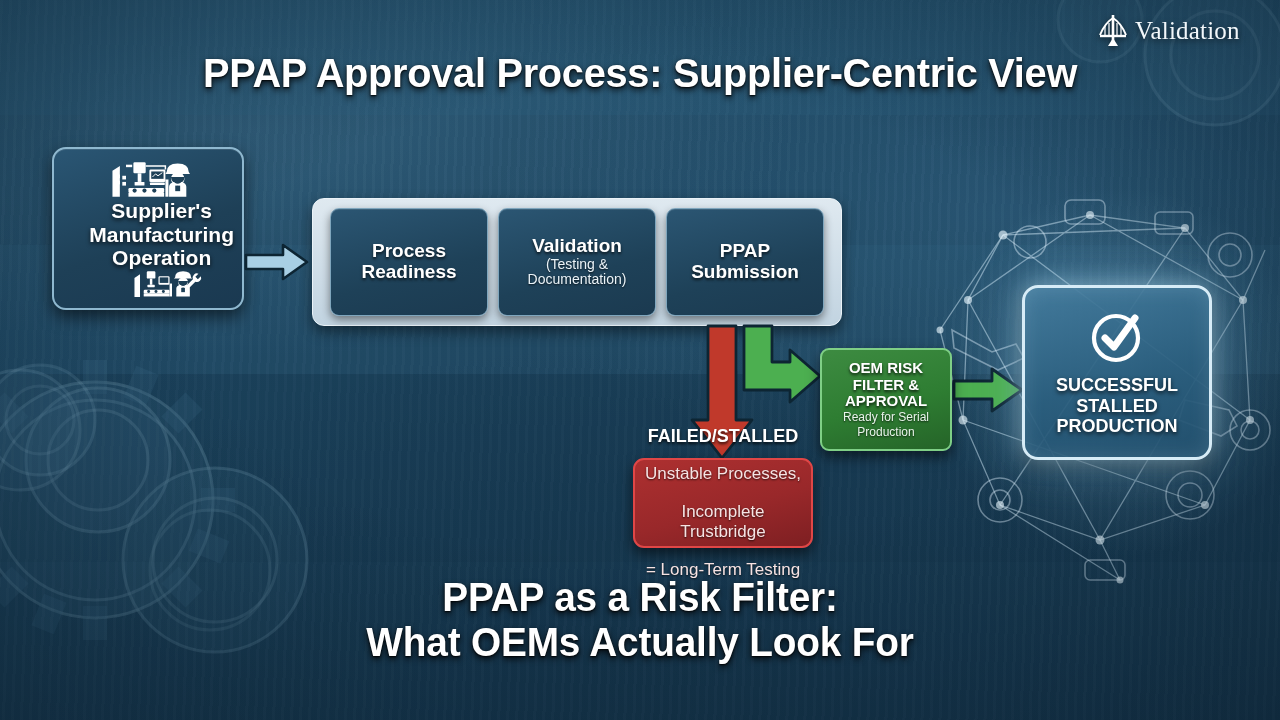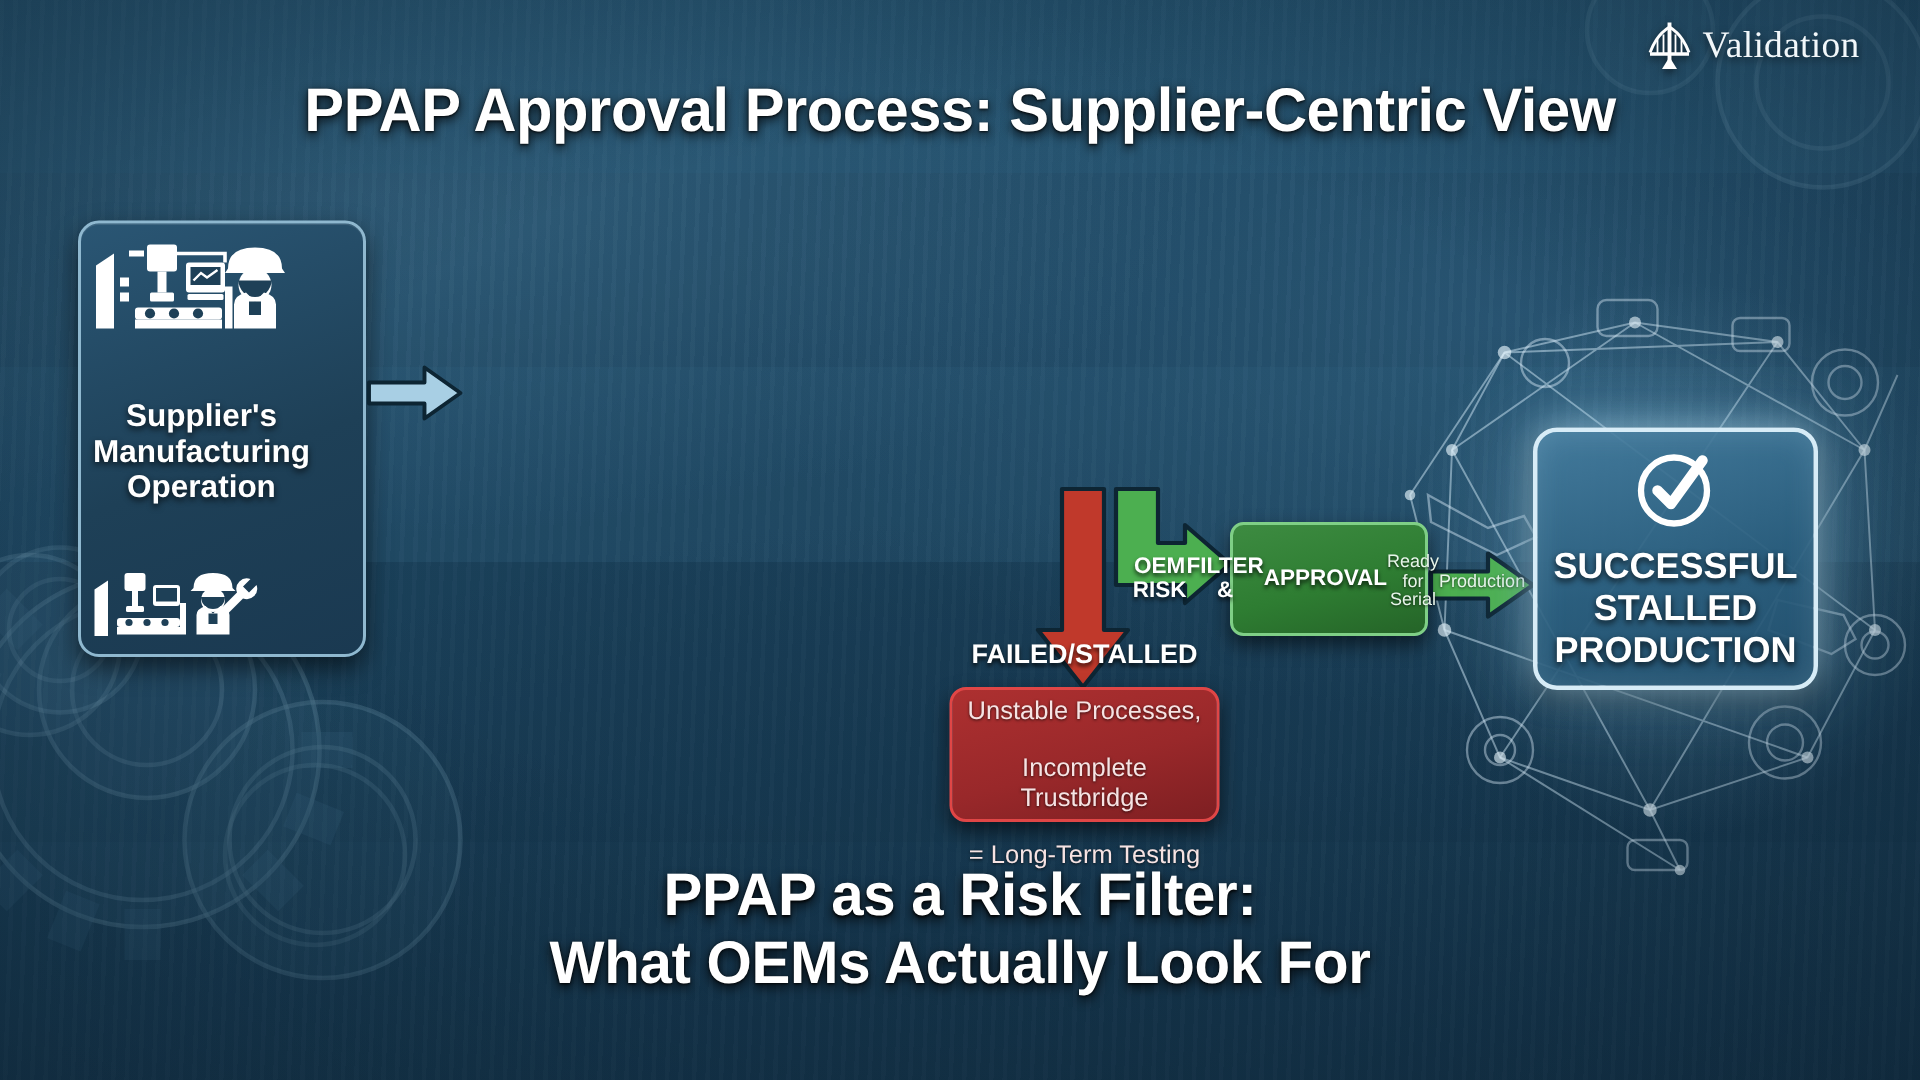--- a/index.html
+++ b/index.html
@@ -47,25 +47,25 @@
     position:absolute; left:0; right:0; top:50px;
     text-align:center;
     font-size:41px; font-weight:bold; color:#ffffff;
     letter-spacing:-.3px;
     text-shadow:0 3px 7px rgba(0,0,0,.85), 0 1px 2px rgba(0,0,0,.9);
     transform:scaleX(.97);
   }
 
   
   .supplier {
-    position:absolute; left:52px; top:147px; width:192px; height:291px;
+    position:absolute; left:52px; top:147px; width:192px; height:163px;
     background:linear-gradient(160deg,#2a5674,#1e4057 55%,#1a3951);
     border:2px solid #8fb8cf; border-radius:14px;
     box-shadow:0 7px 16px rgba(0,0,0,.55), inset 0 1px 0 rgba(255,255,255,.10);
-    display:flex; flex-direction:column; align-items:flex-start;
+    display:flex; flex-direction:column; align-items:flex-end;
     justify-content:space-between; padding:12px 8px 10px;
   }
   .supplier-label {
     text-align:center; color:#ffffff; font-weight:bold;
     font-size:21px; line-height:1.12;
     text-shadow:0 2px 4px rgba(0,0,0,.75);
   }
 
   
   .chain {
@@ -88,25 +88,25 @@
     color:#fff; font-weight:bold; font-size:19px; line-height:1.1;
     text-shadow:0 2px 3px rgba(0,0,0,.7);
   }
   .step-sub {
     color:#eaf3f8; font-size:14px; line-height:1.1; font-weight:normal;
     text-shadow:0 1px 2px rgba(0,0,0,.7);
   }
 
   
   .oem {
-    position:absolute; left:820px; top:348px; width:132px; height:76px;
+    position:absolute; left:820px; top:348px; width:132px; height:103px;
     background:linear-gradient(165deg,#3d8b41,#2e7d32 55%,#256428);
     border:2px solid #7fcf86; border-radius:9px;
     box-shadow:0 6px 13px rgba(0,0,0,.55);
-    display:flex; flex-direction:row; align-items:center; justify-content:center;
+    display:flex; flex-direction:column; align-items:center; justify-content:center;
     text-align:center; padding:5px 4px;
   }
   .oem-title { color:#fff; font-weight:bold; font-size:15px; line-height:1.07; text-shadow:0 2px 3px rgba(0,0,0,.75); }
   .oem-sub { color:#e8f5ea; font-size:12px; line-height:1.08; margin-top:2px; text-shadow:0 1px 2px rgba(0,0,0,.7); }
 
   .failed {
     position:absolute; left:633px; top:458px; width:180px; height:90px;
     background:linear-gradient(165deg,#ad3030,#99282a 55%,#7e1f22);
     border:2px solid #e04646; border-radius:11px;
     box-shadow:0 6px 13px rgba(0,0,0,.55);
@@ -118,21 +118,21 @@
 
   .success {
     position:absolute; left:1022px; top:285px; width:190px; height:175px;
     background:linear-gradient(165deg,rgba(68,124,158,.92),rgba(42,94,126,.92) 55%,rgba(34,80,110,.92));
     border:3px solid #d7ecf7; border-radius:16px;
     box-shadow:0 0 22px rgba(175,222,245,.55), 0 0 48px rgba(140,200,232,.30), 0 7px 16px rgba(0,0,0,.5), inset 0 0 20px rgba(190,230,250,.16);
     display:flex; flex-direction:column; align-items:center; justify-content:center;
     padding:8px;
   }
   .success-label {
-    color:#fff; font-weight:bold; font-size:24px; line-height:1.16;
+    color:#fff; font-weight:bold; font-size:18px; line-height:1.16;
     text-align:center; margin-top:9px;
     text-shadow:0 2px 4px rgba(0,0,0,.75);
   }
 
   
   .caption {
     position:absolute; left:0; right:0; top:575px;
     text-align:center; color:#ffffff; font-weight:bold;
     font-size:40px; line-height:1.12; letter-spacing:-.2px;
     text-shadow:0 3px 7px rgba(0,0,0,.85), 0 1px 2px rgba(0,0,0,.9);
@@ -312,20 +312,35 @@
       <rect x="58" y="22" width="4" height="21"></rect>
       <path d="M80 2 q13 0 13 10 l2 2 h-30 l2 -2 q0 -10 13 -10 Z"></path>
       <circle cx="80" cy="20" r="8"></circle>
       <path d="M72 18 a8 8 0 0 0 16 0" fill="#1e4057"></path>
       <path d="M69 30 q0 -4 6 -6 l5 5 l5 -5 q6 2 6 6 v13 h-22 Z"></path>
       <rect x="77" y="29" width="6" height="7" fill="#1e4057"></rect>
       <path d="M105 6 a7 7 0 0 0 -9 9 l-13 13 l4 4 l13 -13 a7 7 0 0 0 9 -9 l-5 5 l-4 -4 Z"></path>
     </svg>
   </div>
 
+  <div class="chain">
+    <div class="step">
+      <div class="step-main">Process</div>
+      <div class="step-main">Readiness</div>
+    </div>
+    <div class="step">
+      <div class="step-main">Validation</div>
+      <div class="step-sub">(Testing &amp;</div>
+      <div class="step-sub">Documentation)</div>
+    </div>
+    <div class="step">
+      <div class="step-main">PPAP</div>
+      <div class="step-main">Submission</div>
+    </div>
+  </div>
 
   <svg class="arrows" viewBox="0 0 1280 720">
 
     <g>
       <path d="M246,255 L283,255 L283,245 L307,262 L283,279 L283,269 L246,269 Z" fill="#a8cfe4" stroke="#0d2533" stroke-width="2.6" stroke-linejoin="round"></path>
     </g>
 
     <g>
       <path d="M708,326 L736,326 L736,420 L752,420 L722,458 L692,420 L708,420 Z" fill="#c0392b" stroke="#0d2533" stroke-width="2.8" stroke-linejoin="round"></path>
     </g>

